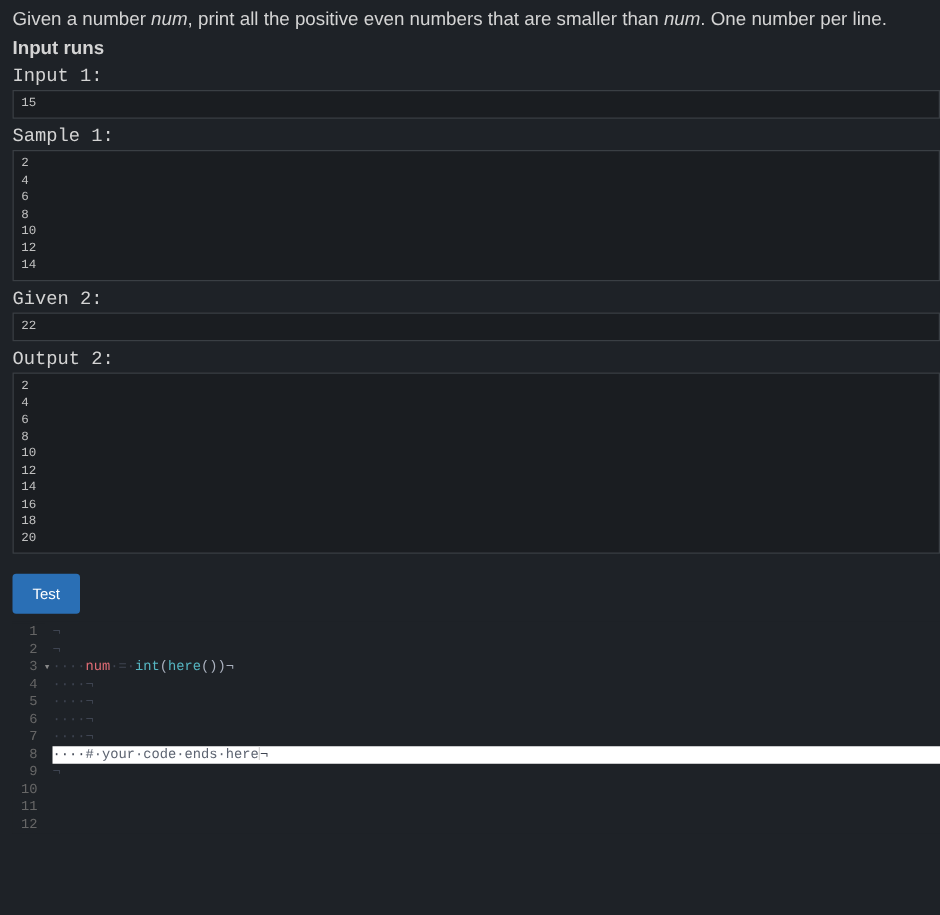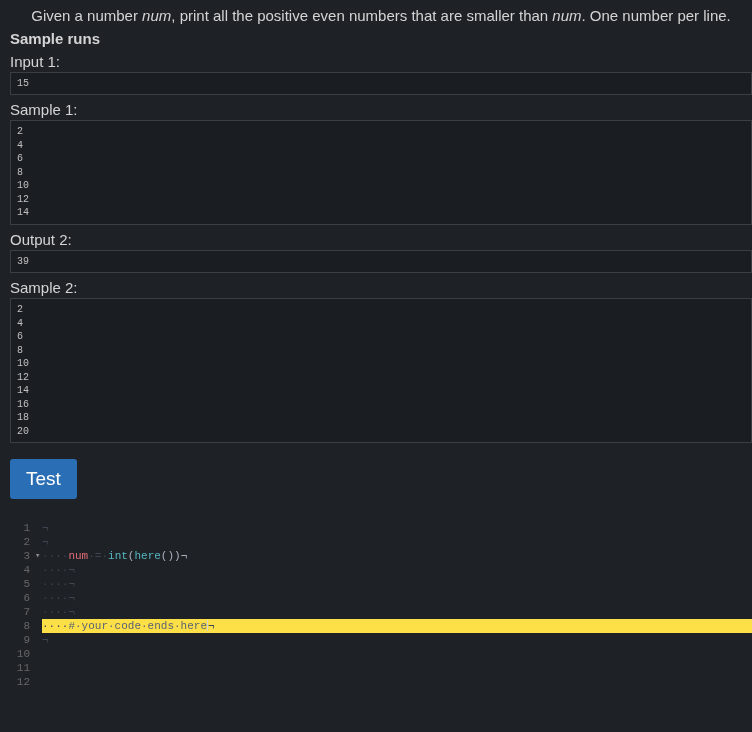--- a/index.html
+++ b/index.html
@@ -14,53 +14,53 @@
       font-size: 15px;
       width: 752px;
       height: 732px;
       overflow: hidden;
       padding: 6px 0 0 10px;
     }
     .description {
       color: #d4d4d4;
       margin-bottom: 4px;
       line-height: 1.3;
-      text-align: center;
     }
     .description .italic {
       font-style: italic;
     }
     .sample-title {
       font-weight: bold;
       margin-bottom: 4px;
     }
     .section-label {
       margin-top: 6px;
       margin-bottom: 2px;
       color: #d4d4d4;
+      font-family: Liberation Mono, monospace;
     }
     .io-box {
       background: #1a1d21;
       border: 1px solid #3a3f44;
       padding: 4px 6px;
       font-family: 'Consolas', 'Courier New', monospace;
       font-size: 10px;
       color: #c0c0c0;
       line-height: 1.35;
       white-space: pre;
       margin-bottom: 2px;
     }
     .test-button {
       background: #2a6fb5;
       color: #fff;
       border: none;
       padding: 9px 16px;
-      font-size: 19px;
+      font-size: 12px;
       margin-top: 14px;
-      margin-bottom: 20px;
+      margin-bottom: 6px;
       cursor: pointer;
       border-radius: 3px;
     }
     .editor {
       display: flex;
       font-family: 'Consolas', 'Courier New', monospace;
       font-size: 11px;
       background: #1e2227;
       padding-top: 2px;
     }
@@ -81,21 +81,21 @@
       padding-left: 6px;
       position: relative;
     }
     .code-line {
       height: 14px;
       line-height: 14px;
       white-space: pre;
       position: relative;
     }
     .code-line.active {
-      background: #fde047;
+      background: #ffffff;
     }
     .fold-marker {
       position: absolute;
       left: 25px;
       color: #888;
       font-size: 9px;
     }
     .tok-kw { color: #c678dd; }
     .tok-fn { color: #e5c07b; }
     .tok-id { color: #e06c75; }
@@ -113,36 +113,36 @@
     }
   </style>
 </head>
 <body>
 
 
 
 <div class="description">
   <span>Given a number </span><span class="italic">num</span><span>, print all the positive even numbers that are smaller than </span><span class="italic">num</span><span>. One number per line.</span>
 </div>
-<div class="sample-title">Sample runs</div>
+<div class="sample-title">Input runs</div>
 
 <div class="section-label">Input 1:</div>
 <div class="io-box">15</div>
 <div class="section-label">Sample 1:</div>
 <div class="io-box">2
 4
 6
 8
 10
 12
 14</div>
 
+<div class="section-label">Given 2:</div>
+<div class="io-box">22</div>
 <div class="section-label">Output 2:</div>
-<div class="io-box">39</div>
-<div class="section-label">Sample 2:</div>
 <div class="io-box">2
 4
 6
 8
 10
 12
 14
 16
 18
 20</div>

